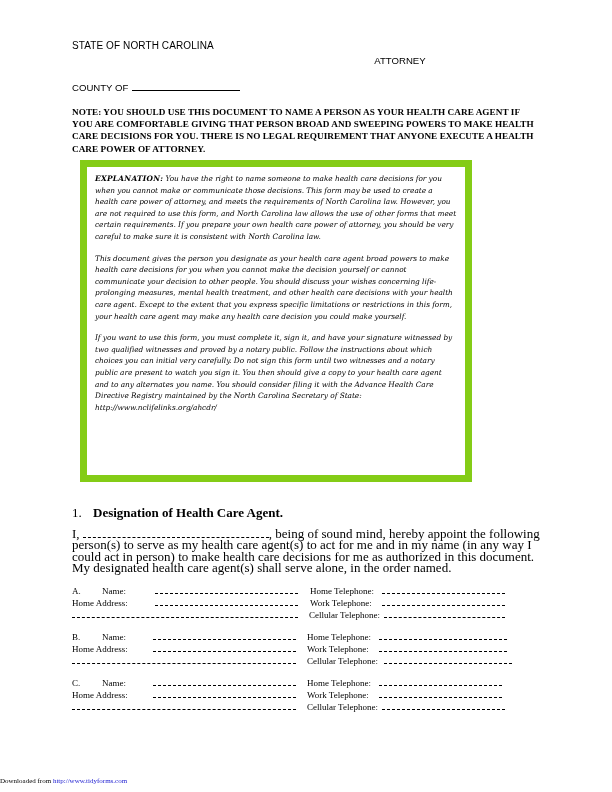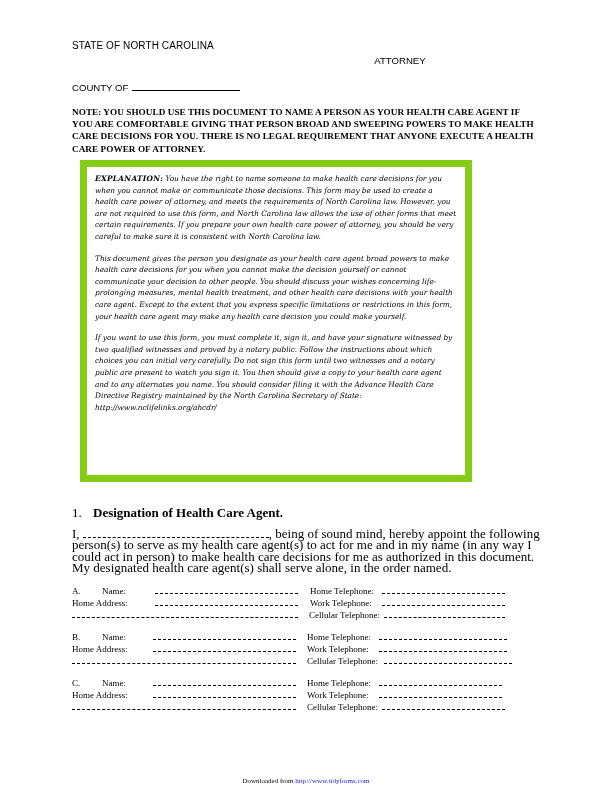--- a/index.html
+++ b/index.html
@@ -21,21 +21,21 @@
   .section-head .num { margin-right: 8px; }
   .section-head .txt { font-weight: bold; }
 
   .appoint { position: absolute; left: 72px; top: 528px; width: 470px; font-family: "Liberation Serif", serif; font-size: 13px; line-height: 11.4px; }
 
   .agent { position: absolute; left: 72px; width: 470px; font-family: "Liberation Serif", serif; font-size: 9px; line-height: 12px; }
   .agent .row { position: relative; height: 12px; white-space: nowrap; }
   .agent .cell { position: absolute; top: 0; }
   .blank { display: inline-block; border-bottom: 1px dashed #000; height: 8px; vertical-align: baseline; }
 
-  .footer { position: absolute; left: 0; width: 612px; top: 777px; text-align: center; font-family: "Liberation Serif", serif; font-size: 7px; color: #000; }
+  .footer { position: absolute; left: 0; width: 612px; top: 777px; font-family: "Liberation Serif", serif; font-size: 7px; color: #000; }
   .footer .url { color: #1a1ad0; }
 </style>
 </head>
 <body>
 
 <div class="page">
 
   <div class="state">STATE OF NORTH CAROLINA</div>
 
   <div class="title">

